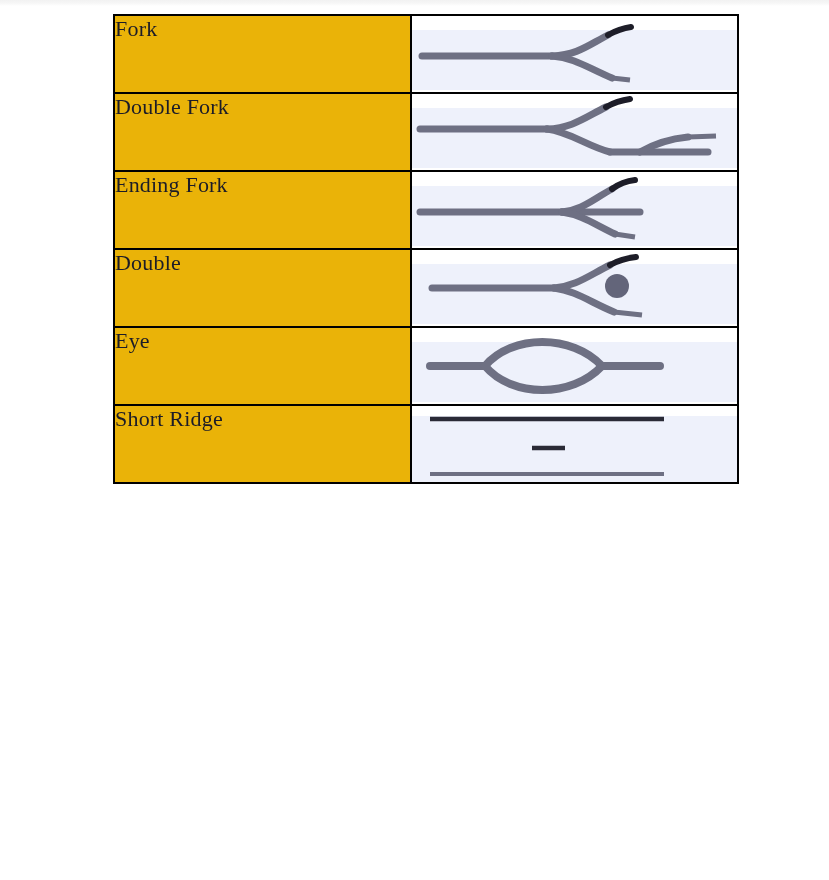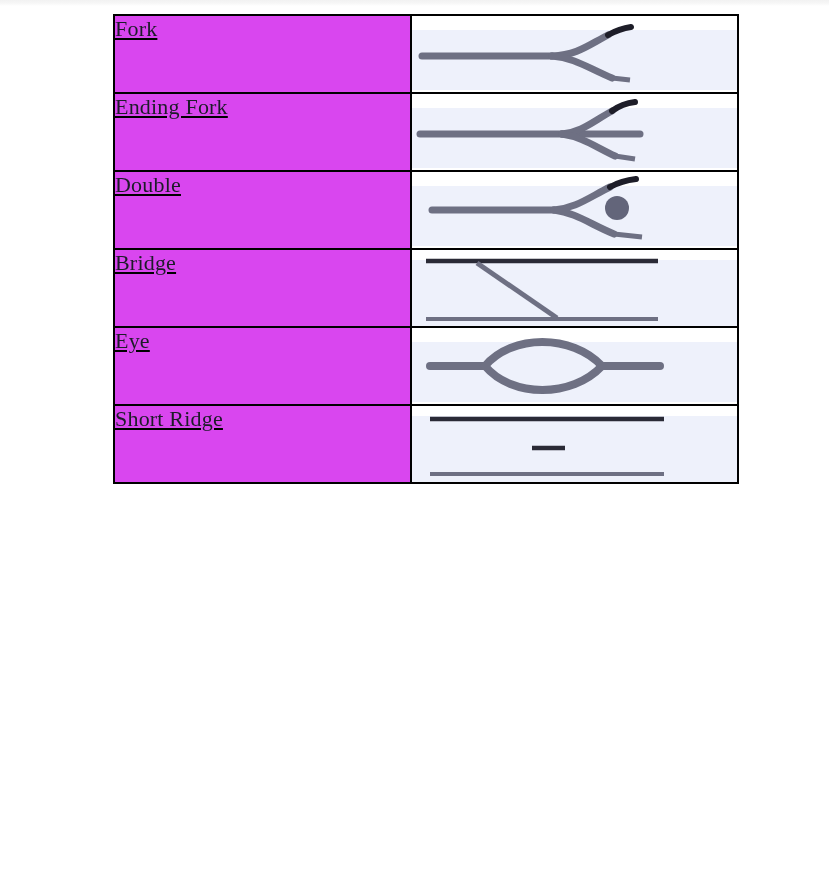--- a/index.html
+++ b/index.html
@@ -29,23 +29,22 @@
     table-layout: fixed;
   }
   #minutiae-table td {
     border: 2px solid #000000;
     padding: 0;
     height: 76px;
     vertical-align: top;
   }
   td.label-cell {
     width: 295px;
-    background: #d946ef;
+    background: #eab308;
     padding: 6px 0 0 13px;
-    text-decoration: underline;
   }
   .label-text {
     font-size: 22px;
     line-height: 26px;
     color: #1c1c28;
     font-family: "Liberation Serif", "DejaVu Serif", serif;
     letter-spacing: 0.2px;
     white-space: nowrap;
   }
   td.figure-cell {
@@ -102,20 +101,39 @@
             <path class="ridge" d="M10,40 L140,40"></path>
             <path class="ridge" d="M140,40 C165,39 175,30 196,19"></path>
             <path class="ridge-dark" d="M196,19 C205,14 212,12 219,11"></path>
             <path class="ridge" d="M140,40 C163,42 176,52 200,62"></path>
             <path class="ridge-thin" d="M200,62 L218,64"></path>
           </svg>
         </div>
       </td>
     </tr>
 
+    <tr>
+      <td class="label-cell">
+        <div class="label-text">Double Fork</div>
+      </td>
+      <td class="figure-cell">
+        <div class="fig-wrap">
+          <div class="fig-band"></div>
+          <svg class="fig-svg" viewBox="0 0 325 76" preserveAspectRatio="none">
+            <path class="ridge" d="M8,35 L135,35"></path>
+            <path class="ridge" d="M135,35 C160,34 172,24 194,13"></path>
+            <path class="ridge-dark" d="M194,13 C203,8 211,6 218,5"></path>
+            <path class="ridge" d="M135,35 C158,38 175,52 198,58"></path>
+            <path class="ridge" d="M198,58 L296,58"></path>
+            <path class="ridge" d="M228,58 C242,50 256,45 276,43"></path>
+            <path class="ridge-thin" d="M276,43 L304,42"></path>
+          </svg>
+        </div>
+      </td>
+    </tr>
 
     <tr>
       <td class="label-cell">
         <div class="label-text">Ending Fork</div>
       </td>
       <td class="figure-cell">
         <div class="fig-wrap">
           <div class="fig-band"></div>
           <svg class="fig-svg" viewBox="0 0 325 76" preserveAspectRatio="none">
             <path class="ridge" d="M8,40 L150,40"></path>
@@ -142,35 +160,20 @@
             <path class="ridge-dark" d="M198,15 C207,10 215,8 224,7"></path>
             <path class="ridge" d="M142,38 C164,41 178,52 202,62"></path>
             <path class="ridge-thin" d="M202,62 L230,65"></path>
             <circle class="ridge-dot" cx="205" cy="36" r="12"></circle>
           </svg>
         </div>
       </td>
     </tr>
 
 
-    <tr>
-      <td class="label-cell">
-        <div class="label-text">Bridge</div>
-      </td>
-      <td class="figure-cell">
-        <div class="fig-wrap">
-          <div class="fig-band band-tall"></div>
-          <svg class="fig-svg" viewBox="0 0 325 76" preserveAspectRatio="none">
-            <path class="ridge-line" d="M14,11 L246,11"></path>
-            <path class="ridge-line2" d="M14,69 L246,69"></path>
-            <path class="ridge-thin" d="M65,13 L145,68"></path>
-          </svg>
-        </div>
-      </td>
-    </tr>
 
 
     <tr>
       <td class="label-cell">
         <div class="label-text">Eye</div>
       </td>
       <td class="figure-cell">
         <div class="fig-wrap">
           <div class="fig-band"></div>
           <svg class="fig-svg" viewBox="0 0 325 76" preserveAspectRatio="none">

